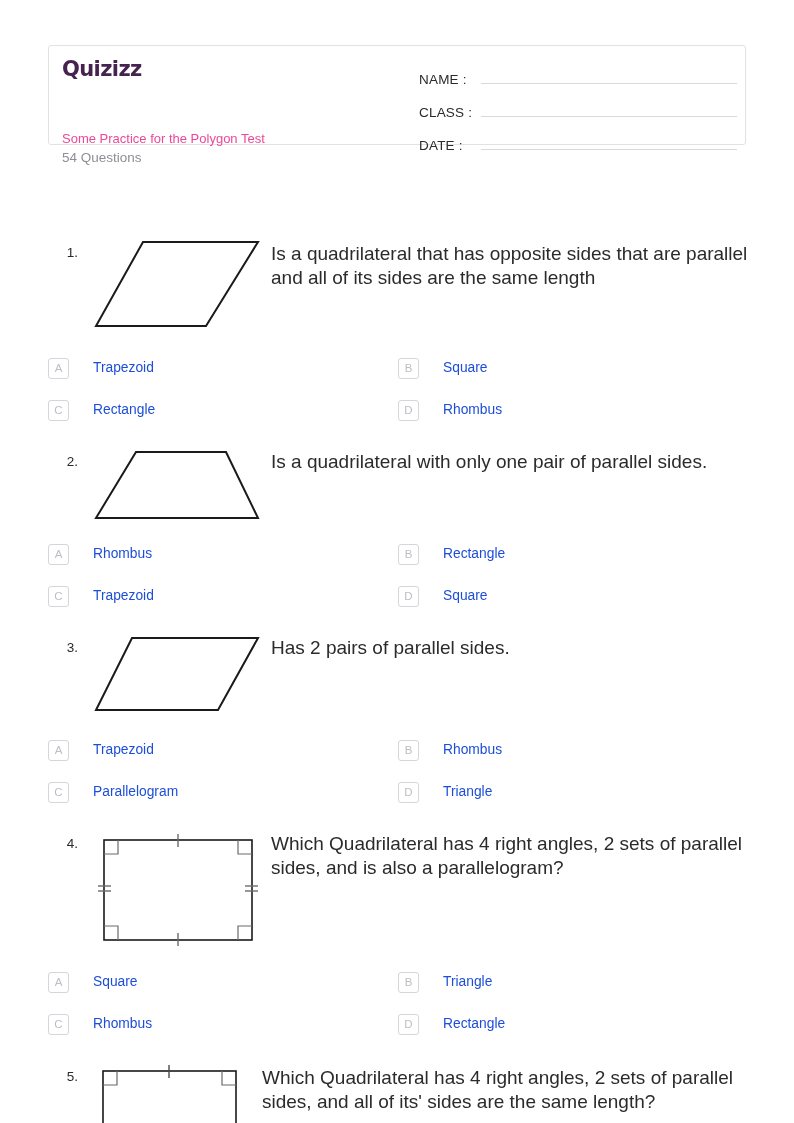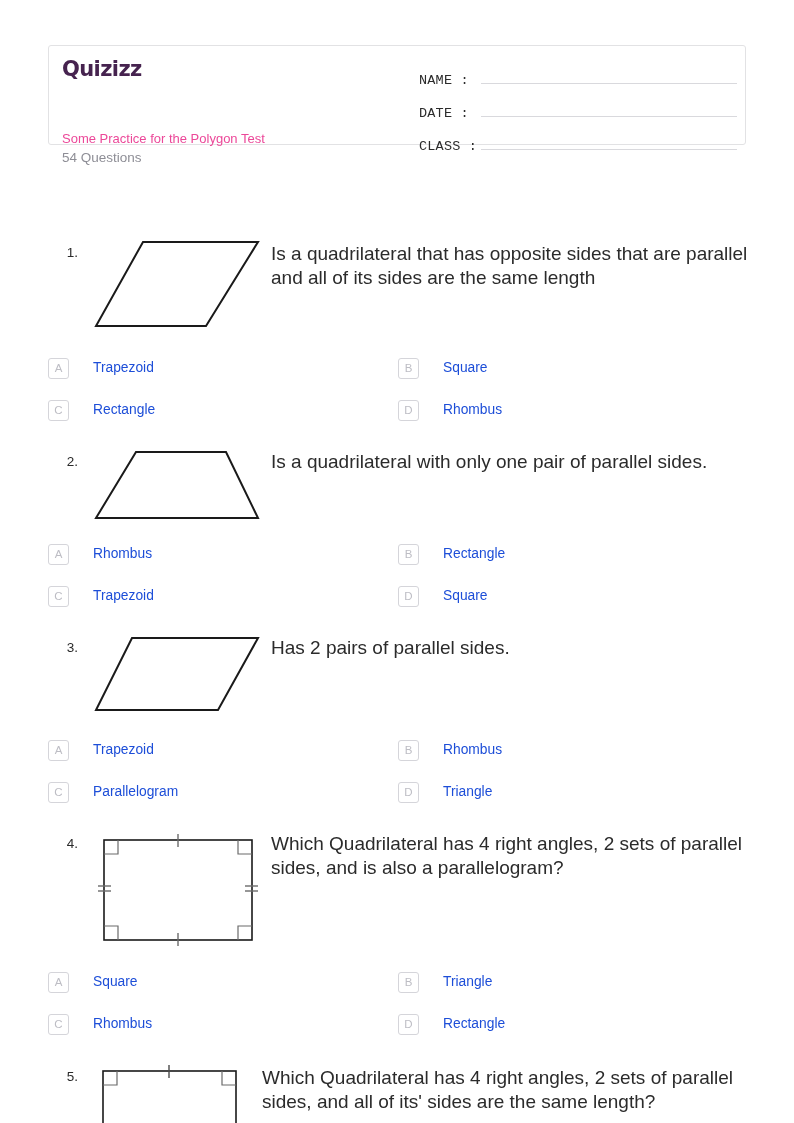--- a/index.html
+++ b/index.html
@@ -68,21 +68,20 @@
   .header-right {
     position: absolute;
     left: 370px;
     top: 20px;
     width: 318px;
   }
   .field-row {
     display: flex;
     align-items: baseline;
     height: 33px;
-    font-family: Liberation Mono, monospace;
   }
   .field-label {
     font-size: 13.5px;
     color: #2b2b2b;
     width: 62px;
     flex: 0 0 62px;
     white-space: nowrap;
     letter-spacing: 0.2px;
   }
   .field-line {
@@ -172,26 +171,26 @@
     <div class="quiz-count">54 Questions</div>
 
     <div class="header-right">
 
       <div class="field-row">
         <div class="field-label">NAME :</div>
         <div class="field-line"></div>
       </div>
 
       <div class="field-row">
+        <div class="field-label">CLASS :</div>
+        <div class="field-line"></div>
+      </div>
+
+      <div class="field-row">
         <div class="field-label">DATE  :</div>
-        <div class="field-line"></div>
-      </div>
-
-      <div class="field-row">
-        <div class="field-label">CLASS :</div>
         <div class="field-line"></div>
       </div>
 
     </div>
   </div>
 
   <div class="question" style="top:240px;">
     <div class="q-number" style="top:5px;">1.</div>
     <div class="q-figure" style="top:0px;">
       <svg width="175" height="95" viewBox="0 0 175 95">

